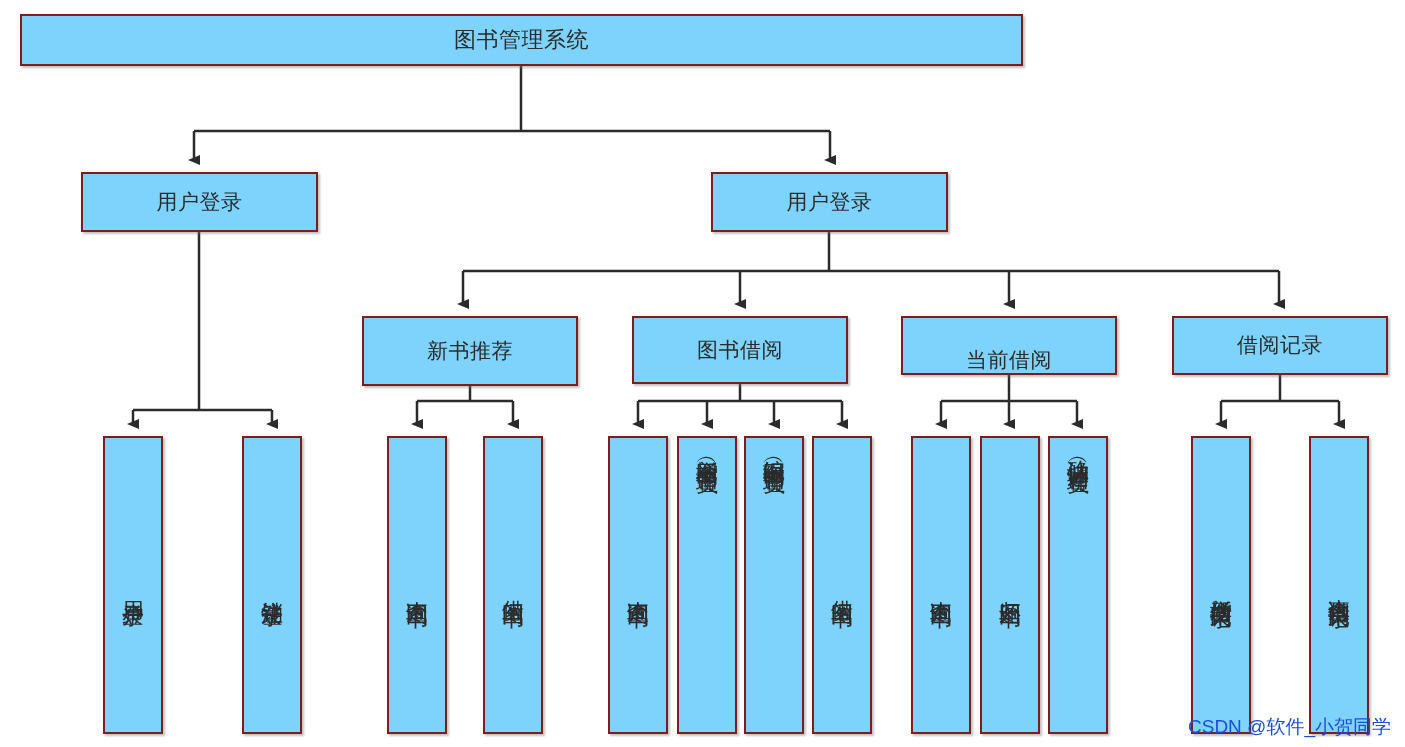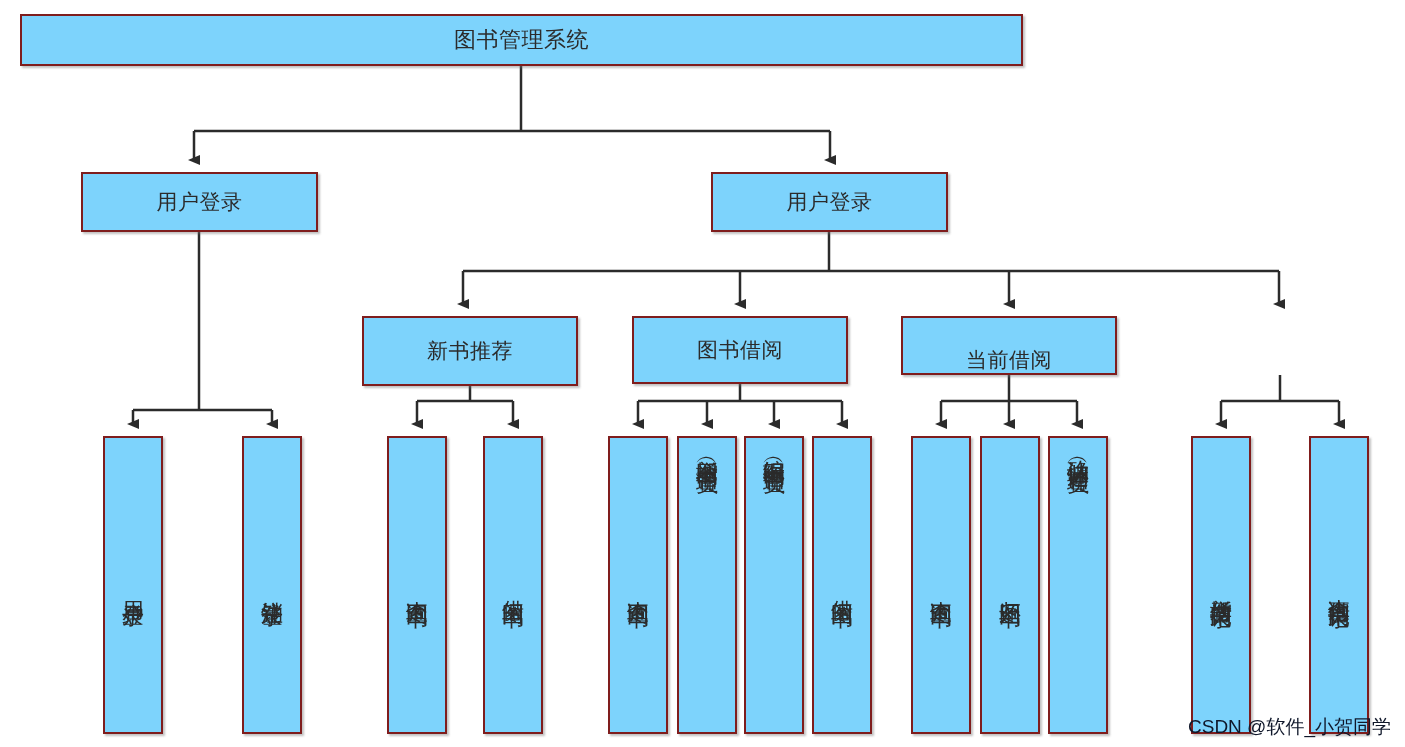--- a/index.html
+++ b/index.html
@@ -59,21 +59,21 @@
     text-align: left;
   }
   .node.leaf.centered {
     align-items: center;
   }
   .watermark {
     position: absolute;
     left: 1188px;
     top: 714px;
     font-size: 19px;
-    color: #0f172a;
+    color: #1d4ed8;
     white-space: nowrap;
     font-family: "Liberation Sans", "DejaVu Sans", sans-serif;
   }
 </style>
 </head>
 <body>
 
 <div id="canvas">
 
   <svg class="edges" viewBox="0 0 1405 747">
@@ -139,20 +139,23 @@
 
   <div class="node" style="left:362px; top:316px; width:216px; height:70px;">
     <span class="label">新书推荐</span>
   </div>
   <div class="node" style="left:632px; top:316px; width:216px; height:68px;">
     <span class="label">图书借阅</span>
   </div>
   <div class="node" style="left:901px; top:316px; width:216px; height:59px;align-items:flex-end;">
     <span class="label">当前借阅</span>
   </div>
+  <div class="node" style="left:1172px; top:316px; width:216px; height:59px;">
+    <span class="label">借阅记录</span>
+  </div>
 
   <div class="node leaf centered" style="left:103px; top:436px; width:60px; height:298px;">
     <span class="label">用户登录</span>
   </div>
   <div class="node leaf centered" style="left:242px; top:436px; width:60px; height:298px;">
     <span class="label">注销登录</span>
   </div>
 
   <div class="node leaf centered" style="left:387px; top:436px; width:60px; height:298px;">
     <span class="label">查询图书</span>

